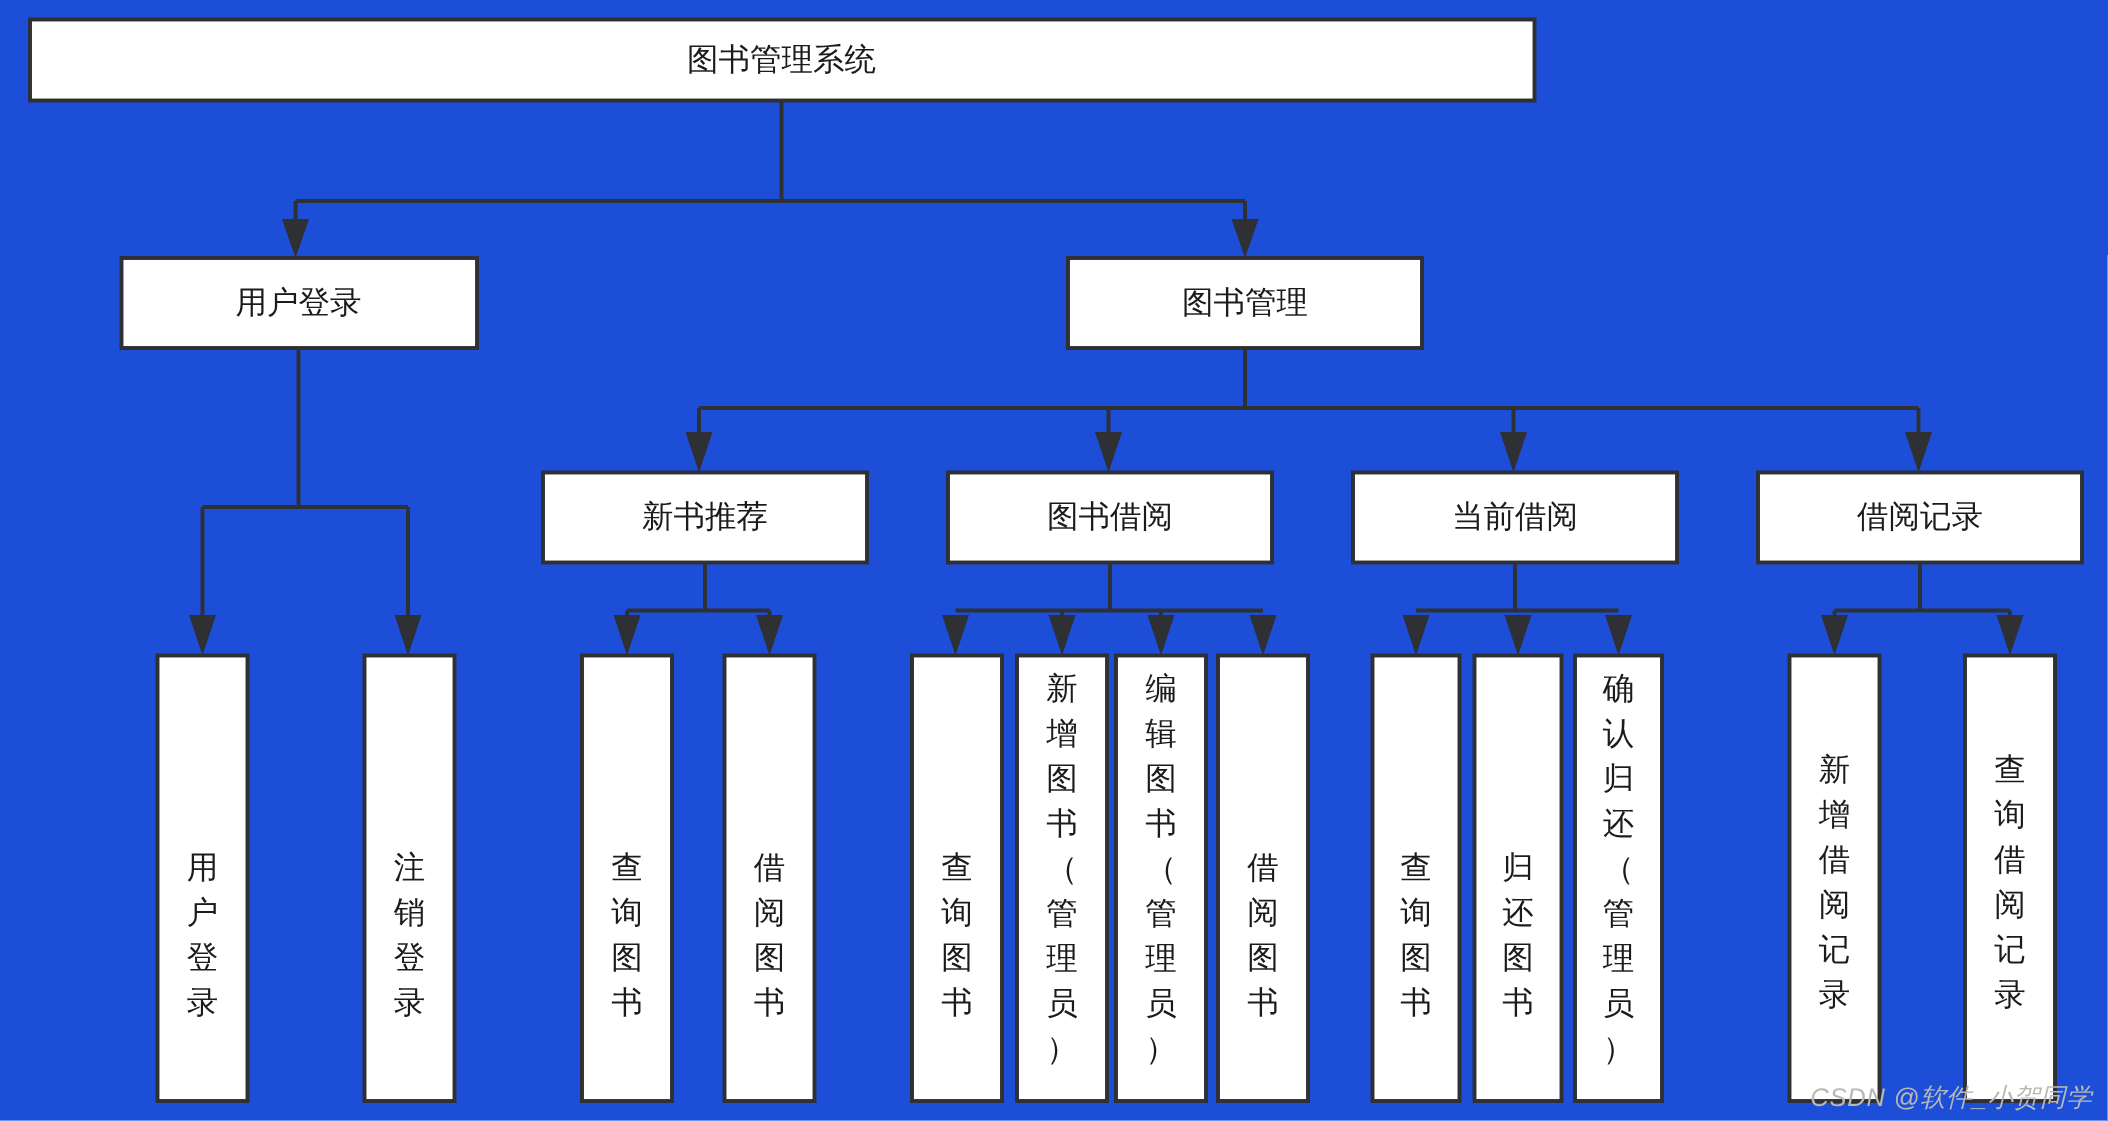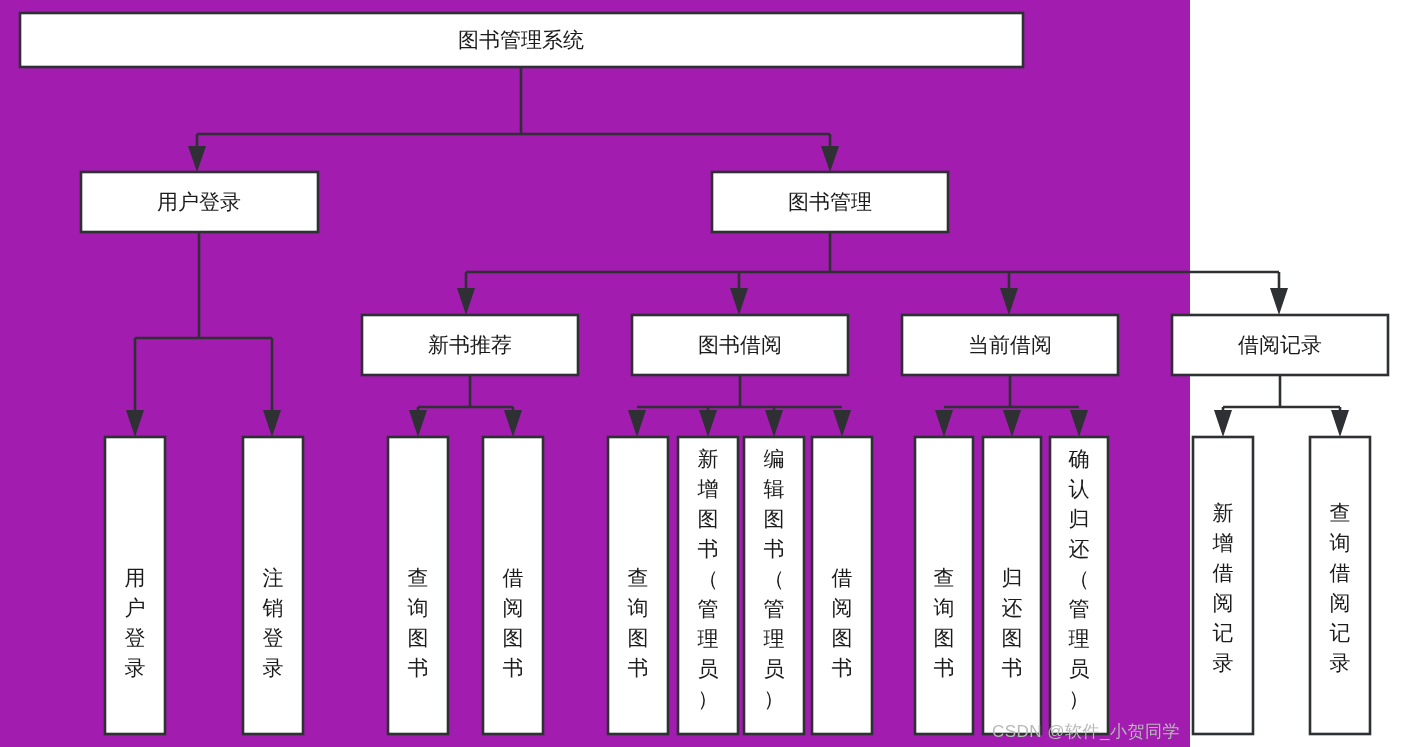--- a/index.html
+++ b/index.html
@@ -8,23 +8,23 @@
     background: #ffffff;
   }
   body {
     width: 1405px;
     height: 747px;
     font-family: "Liberation Sans", "DejaVu Sans", sans-serif;
     overflow: hidden;
   }
   #diagram-root {
     position: relative;
-    width: 1190px;
+    width: 1405px;
     height: 747px;
-    background: #a21caf;
+    background: #1d4ed8;
   }
   svg.diagram {
     position: absolute;
     left: 0;
     top: 0;
     width: 1405px;
     height: 747px;
   }
   .node-rect {
     fill: #ffffff;
@@ -57,20 +57,21 @@
   .watermark {
     position: absolute;
     right: 10px;
     bottom: 4px;
     font-family: "Liberation Sans", "DejaVu Sans", sans-serif;
     font-size: 17px;
     color: #b8b8b8;
     letter-spacing: 0.5px;
     white-space: nowrap;
     user-select: none;
+    font-style: italic;
   }
 </style>
 </head>
 <body>
 
 <div id="diagram-root">
 
   <svg class="diagram" viewBox="0 0 1405 747">
 
     <g>

